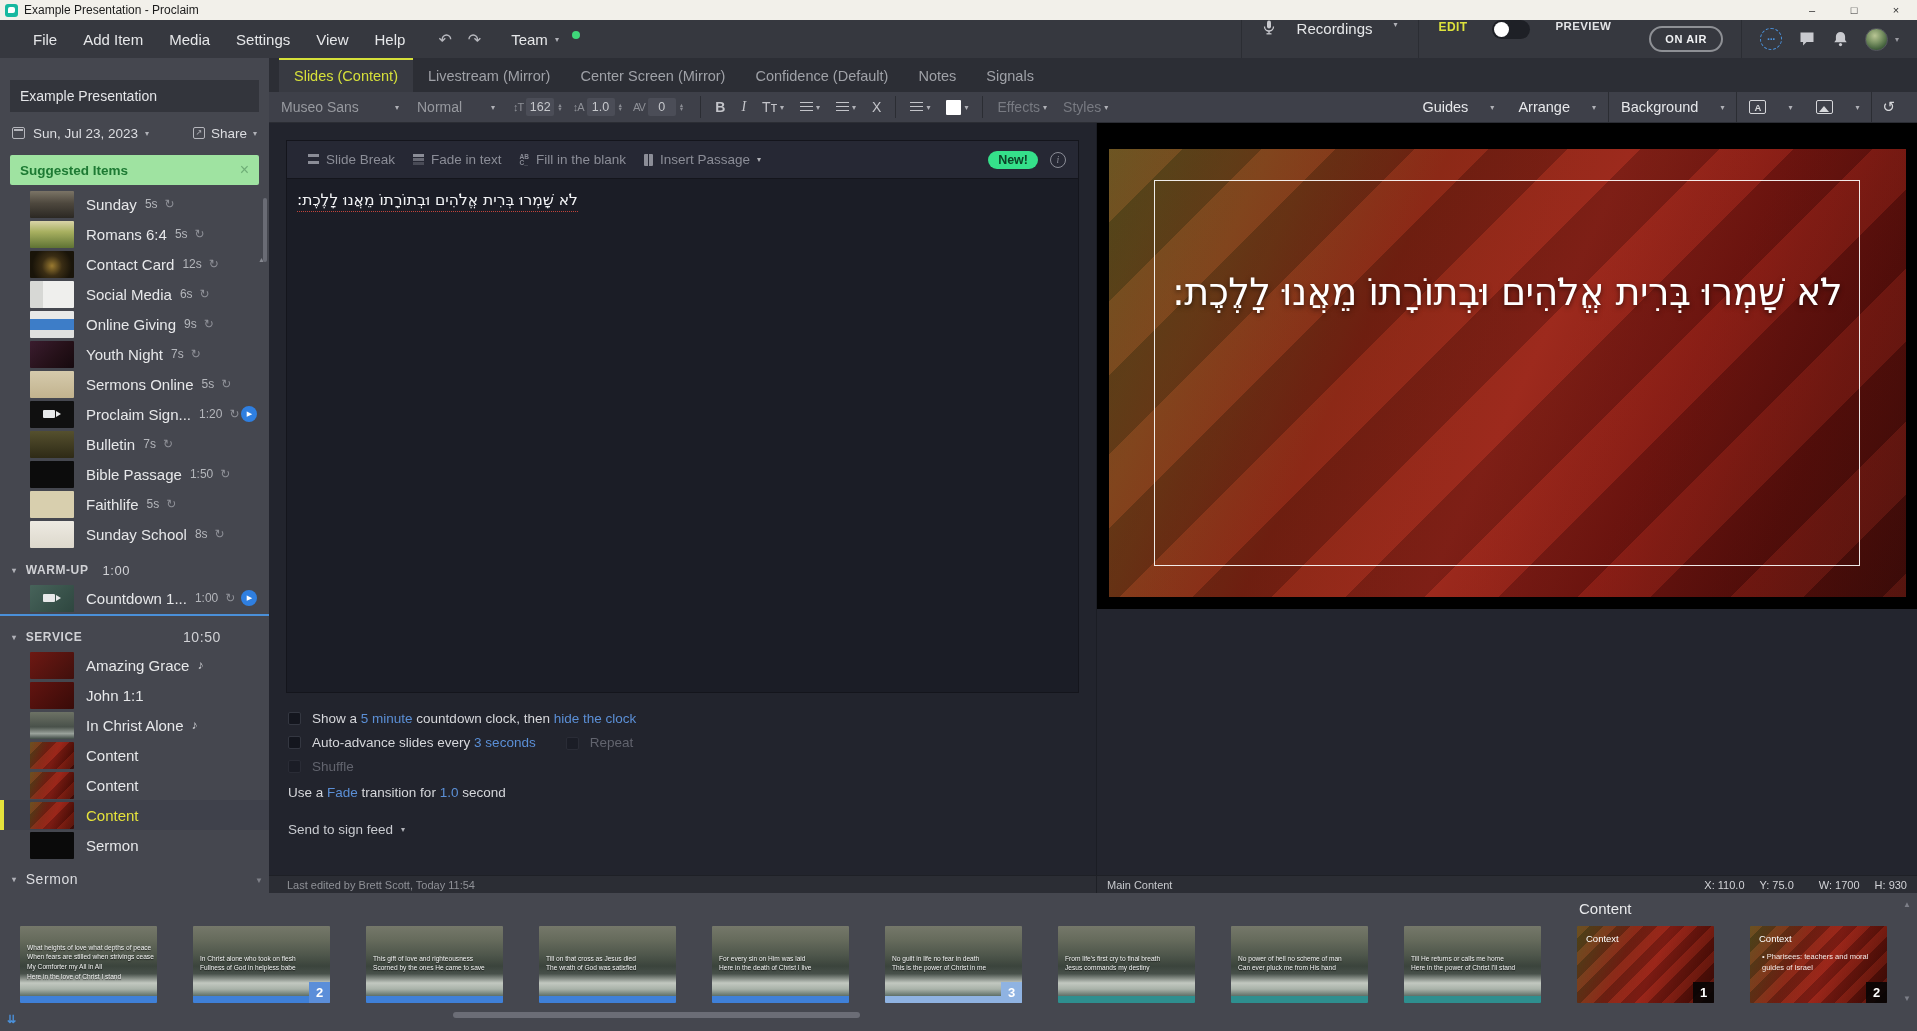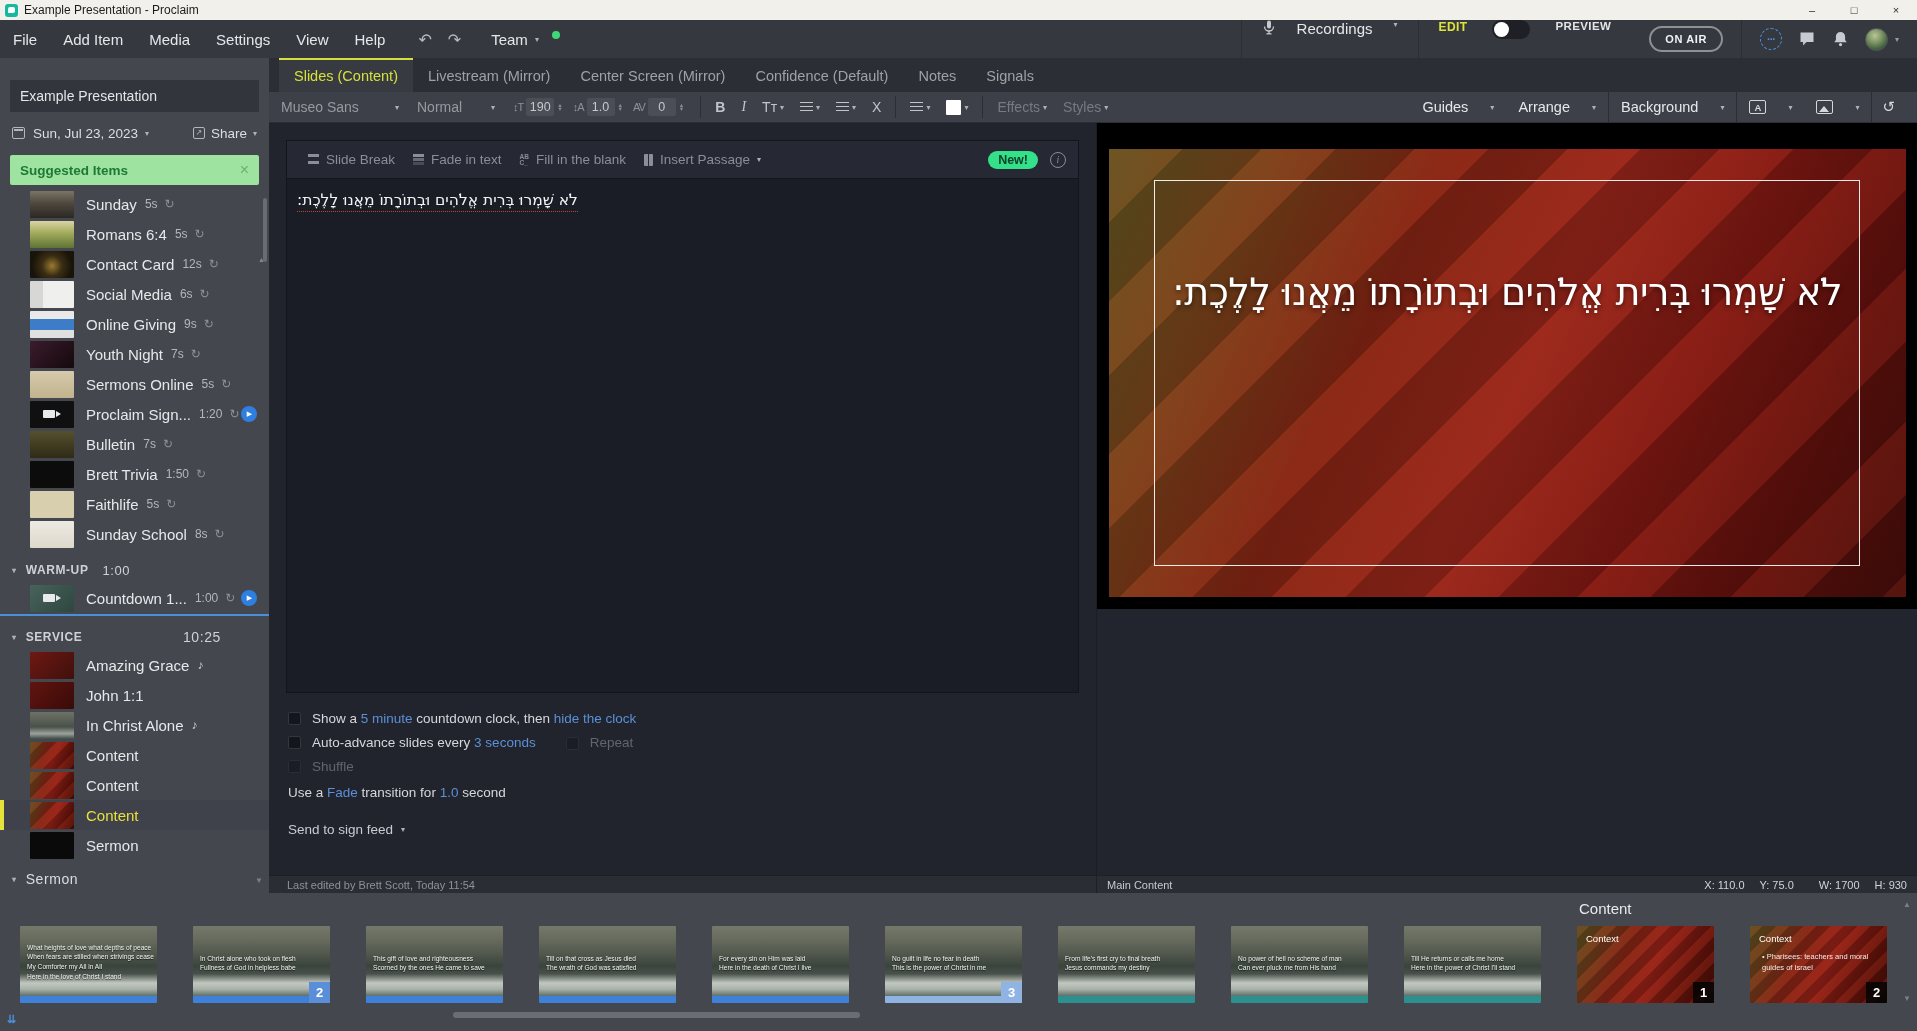--- a/index.html
+++ b/index.html
@@ -9,21 +9,21 @@
   
   .titlebar{height:20px;background:#f2f0ea;display:flex;align-items:center;padding-left:5px}
   .logo{width:13px;height:13px;border-radius:3px;background:#17b8a0;margin-right:6px;position:relative;flex-shrink:0}
   .logo::after{content:"";position:absolute;left:3px;top:3px;width:7px;height:6px;background:#fff;border-radius:2px 2px 2px 0}
   .title-text{font-size:12px;color:#1c1c1c}
   .win-controls{margin-left:auto;display:flex;height:100%}
   .win-btn{width:42px;display:flex;align-items:center;justify-content:center;font-size:11px;color:#2e2e2e}
 
   
   .menubar{height:38px;background:#36383f;display:flex;align-items:stretch;font-size:15px}
-  .menu-left{display:flex;align-items:center;padding-left:0}
+  .menu-left{display:flex;align-items:center;padding-left:20px}
   .menu-item{padding:0 13px;color:#e6e7e9}
   .undo-redo{display:flex;align-items:center;gap:16px;margin-left:20px;color:#b7b8be;font-size:16px}
   .team{margin-left:30px;display:flex;align-items:center;gap:7px;color:#e6e7e9}
   .caret{font-size:8px;color:#b0b1b7}
   .presence{width:8px;height:8px;border-radius:50%;background:#3fd67a;margin-left:6px;margin-bottom:8px}
   .menu-right{margin-left:auto;display:flex;align-items:stretch}
   .vdiv{width:1px;background:#2b2d33}
   .mb-group{display:flex;align-items:flex-start;gap:21px;padding:0 20px}
   .mic-icon,.chat-icon,.bell-icon{color:#c9cacf}
   .edit-label{color:#dde23c;font-weight:bold;font-size:12px;letter-spacing:.4px}
@@ -348,21 +348,21 @@
         <div class="side-item">
           <span class="thumb" data-thumb="bulletin"></span>
           <span class="si-label">Bulletin</span>
           <span class="si-dur">7s</span>
           <span class="loop-icon"></span>
 
         </div>
 
         <div class="side-item">
           <span class="thumb" data-thumb="trivia"></span>
-          <span class="si-label">Brett Trivia</span>
+          <span class="si-label">Bible Passage</span>
           <span class="si-dur">1:50</span>
           <span class="loop-icon"></span>
 
         </div>
 
         <div class="side-item">
           <span class="thumb" data-thumb="faithlife"></span>
           <span class="si-label">Faithlife</span>
           <span class="si-dur">5s</span>
           <span class="loop-icon"></span>
@@ -393,21 +393,21 @@
           <span class="si-dur">1:00</span>
           <span class="loop-icon"></span>
           <span class="play-badge"></span>
         </div>
       </div>
     <div class="live-line"></div>
 
     <div class="section-h service-h">
       <span class="caret">▾</span>
       <span>SERVICE</span>
-      <span class="sec-dur">10:25</span>
+      <span class="sec-dur">10:50</span>
     </div>
     <div>
 
         <div class="side-item has-music">
           <span class="thumb" data-thumb="amazing"></span>
           <span class="si-label">Amazing Grace</span>
 
           <span class="music-icon"></span>
         </div>
 
@@ -472,21 +472,21 @@
       <div class="tb-sel" style="width:118px">
         <span>Museo Sans</span>
         <span class="caret" style="margin-left:auto">▾</span>
       </div>
       <div class="tb-sel" style="width:78px">
         <span>Normal</span>
         <span class="caret" style="margin-left:auto">▾</span>
       </div>
       <div class="spin">
         <span class="spin-ico">↕T</span>
-        <span class="spin-input">190</span>
+        <span class="spin-input">162</span>
         <span class="spinner">
             <span>▲</span>
             <span>▼</span>
           </span>
       </div>
       <div class="spin">
         <span class="spin-ico">↕A</span>
         <span class="spin-input">1.0</span>
         <span class="spinner">
             <span>▲</span>

